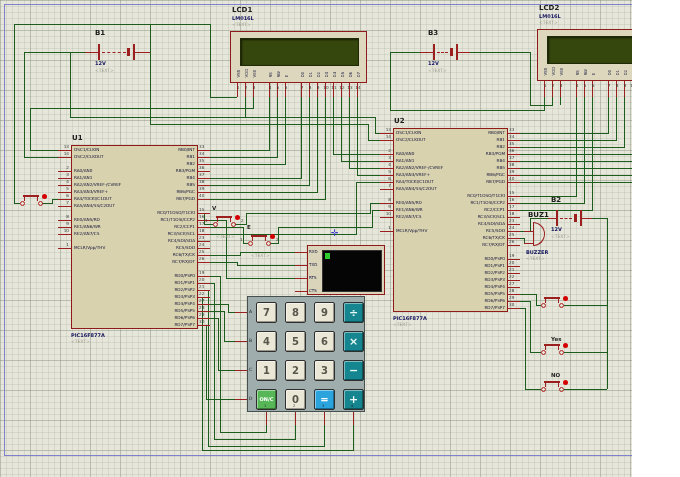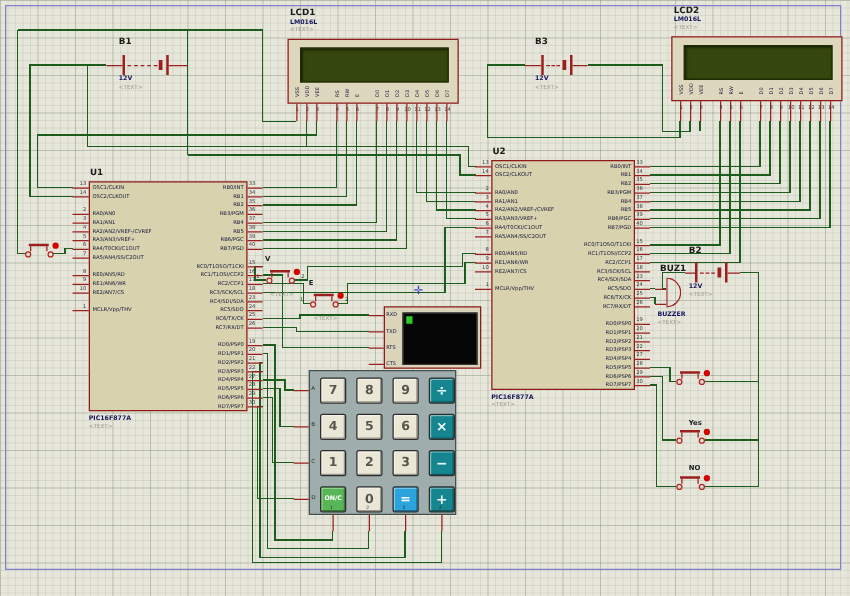--- a/index.html
+++ b/index.html
@@ -1,16 +1,16 @@
 <!DOCTYPE html>
 <html><head>
 <meta charset="utf-8">
 <style>
   html,body{margin:0;padding:0;font-family:"DejaVu Sans",sans-serif;}
-  #canvas{position:relative;width:680px;height:477px;background:#e6e6da;overflow:hidden;
+  #canvas{position:relative;width:632px;height:477px;background:#e6e6da;overflow:hidden;
     background-image:
       linear-gradient(to right, rgba(120,130,110,.30) 1px, transparent 1px),
       linear-gradient(to bottom, rgba(120,130,110,.30) 1px, transparent 1px),
       linear-gradient(to right, rgba(130,140,120,.16) 1px, transparent 1px),
       linear-gradient(to bottom, rgba(130,140,120,.16) 1px, transparent 1px);
     background-size:30px 30px,30px 30px,6px 6px,6px 6px;}
   .abs{position:absolute;}
   .sheet{position:absolute;left:4px;top:4px;width:667px;height:450px;border:1px solid #8080cc;}
   .chip{position:absolute;background:#d8d2ae;border:1px solid #8f1a1a;box-sizing:border-box;}
   .lcd{position:absolute;background:#ddd7bd;border:1px solid #8f1a1a;box-sizing:border-box;}

